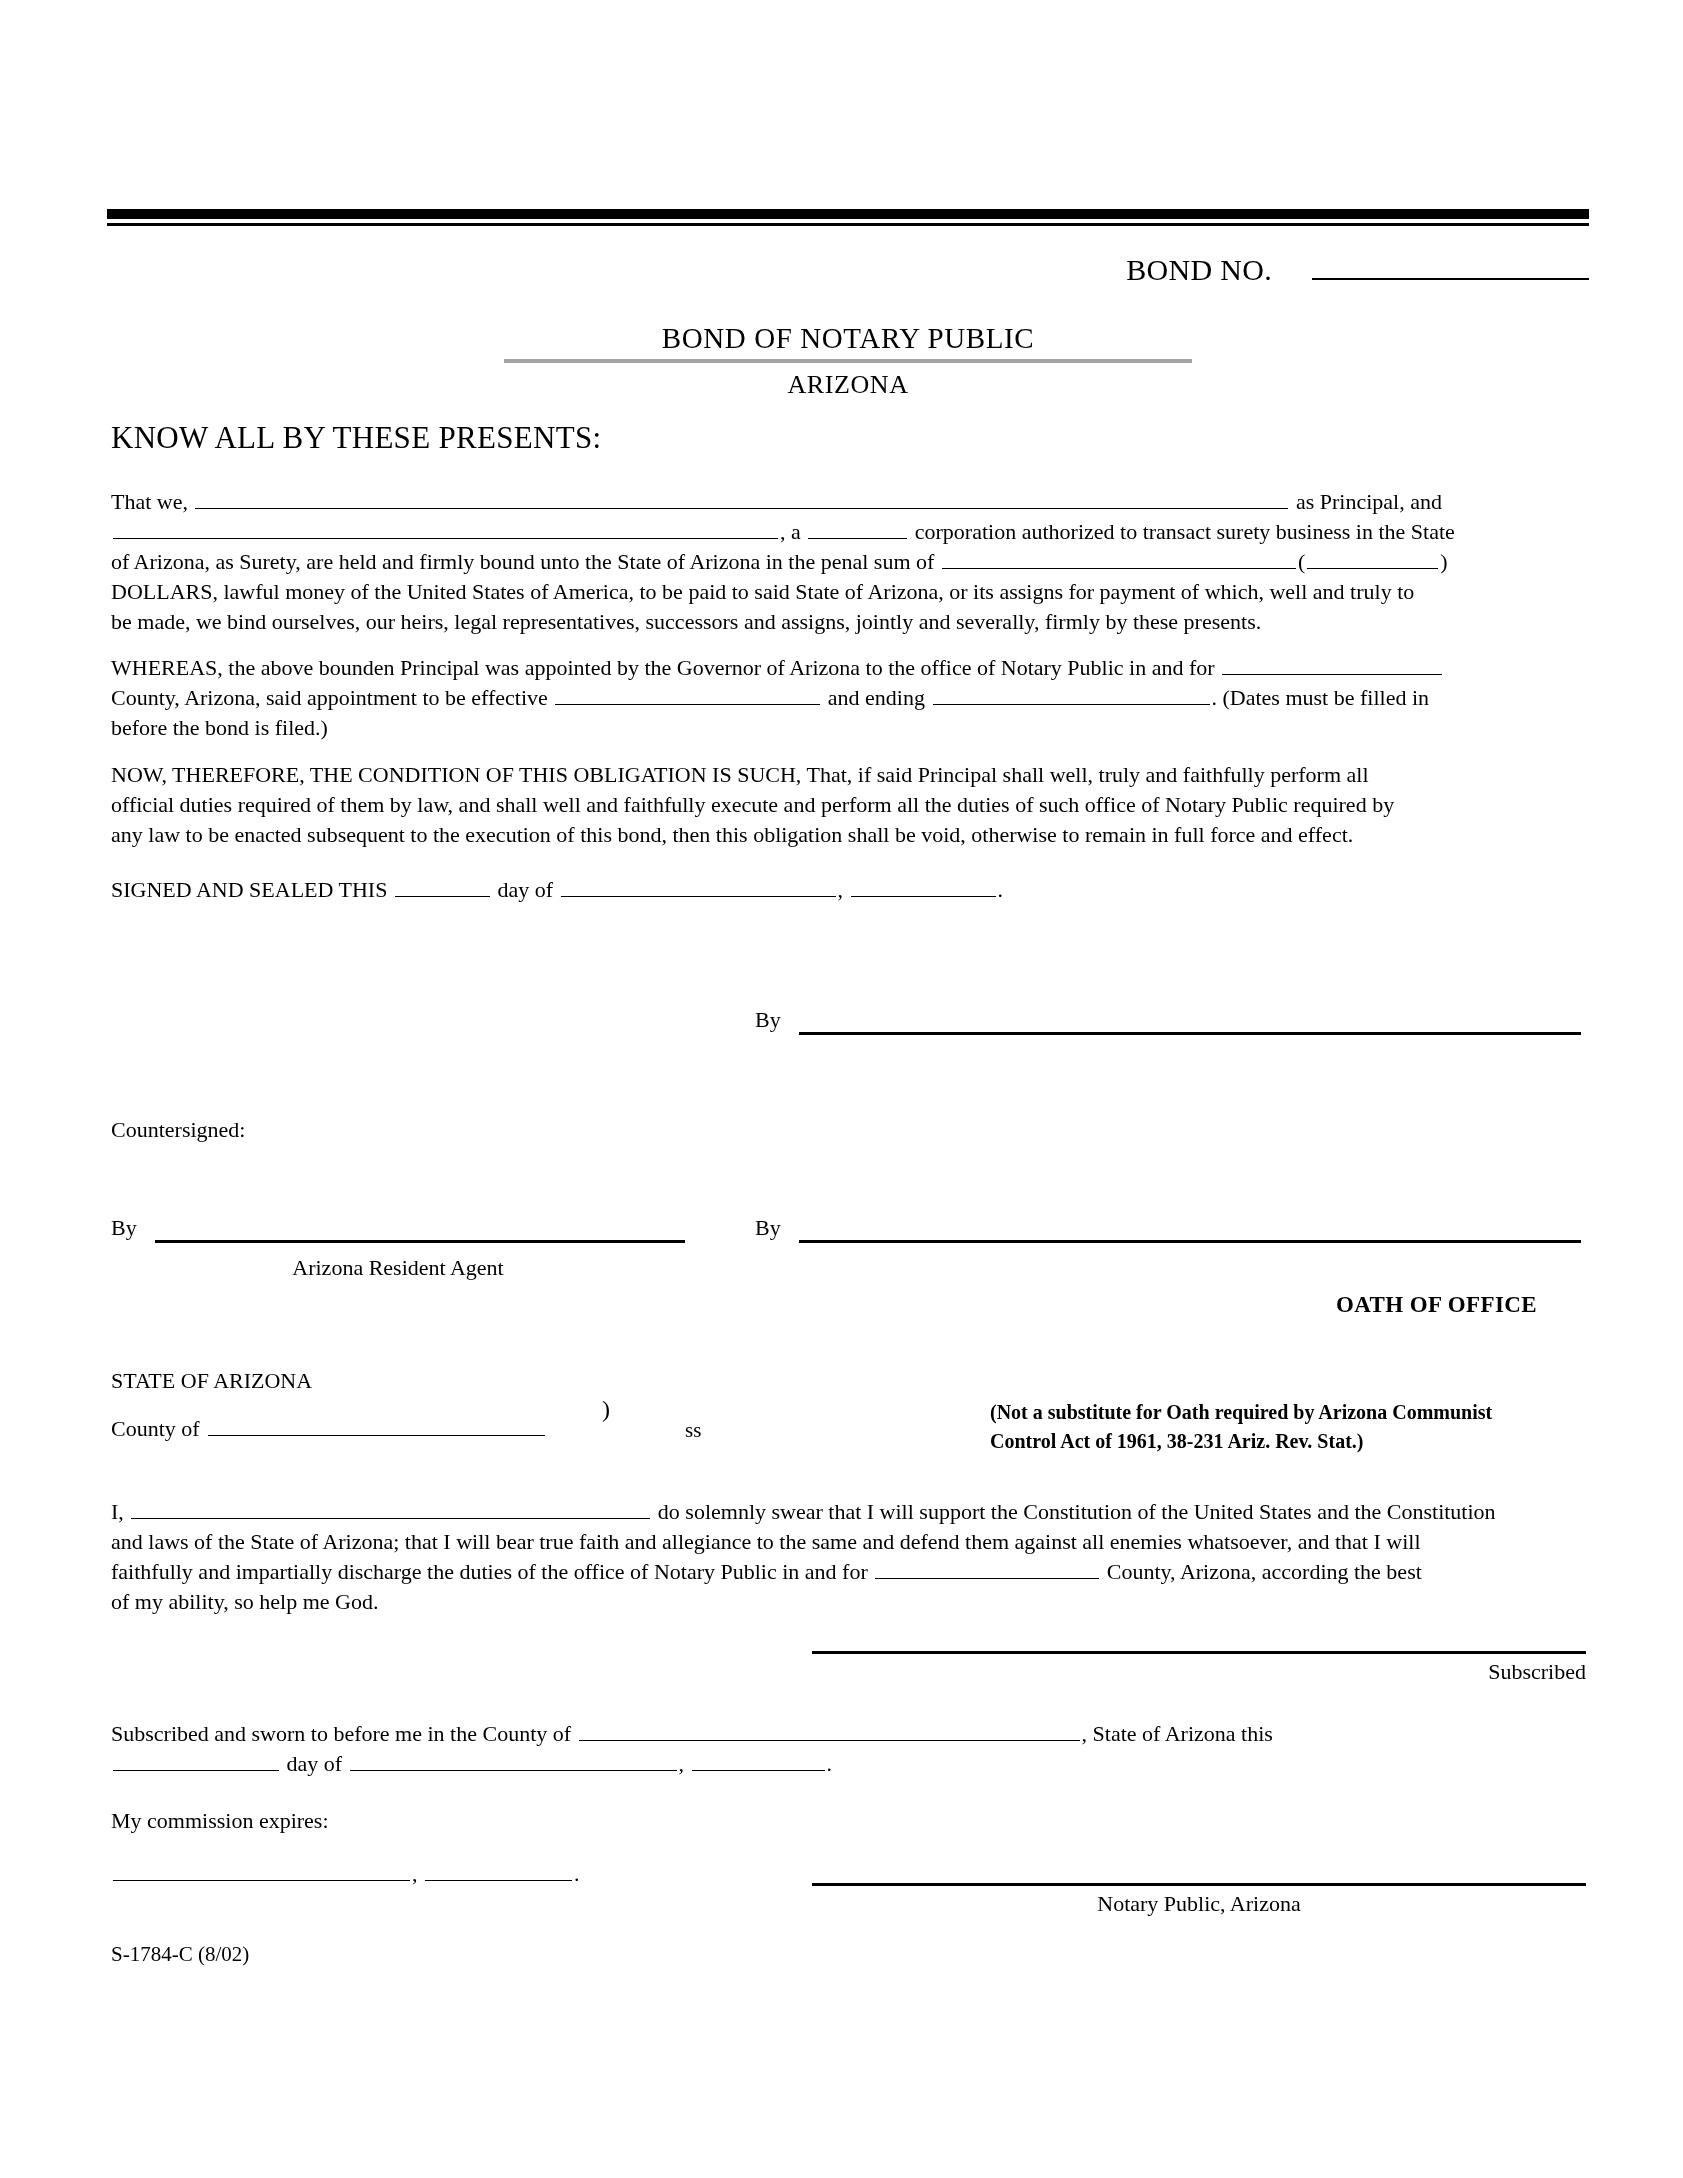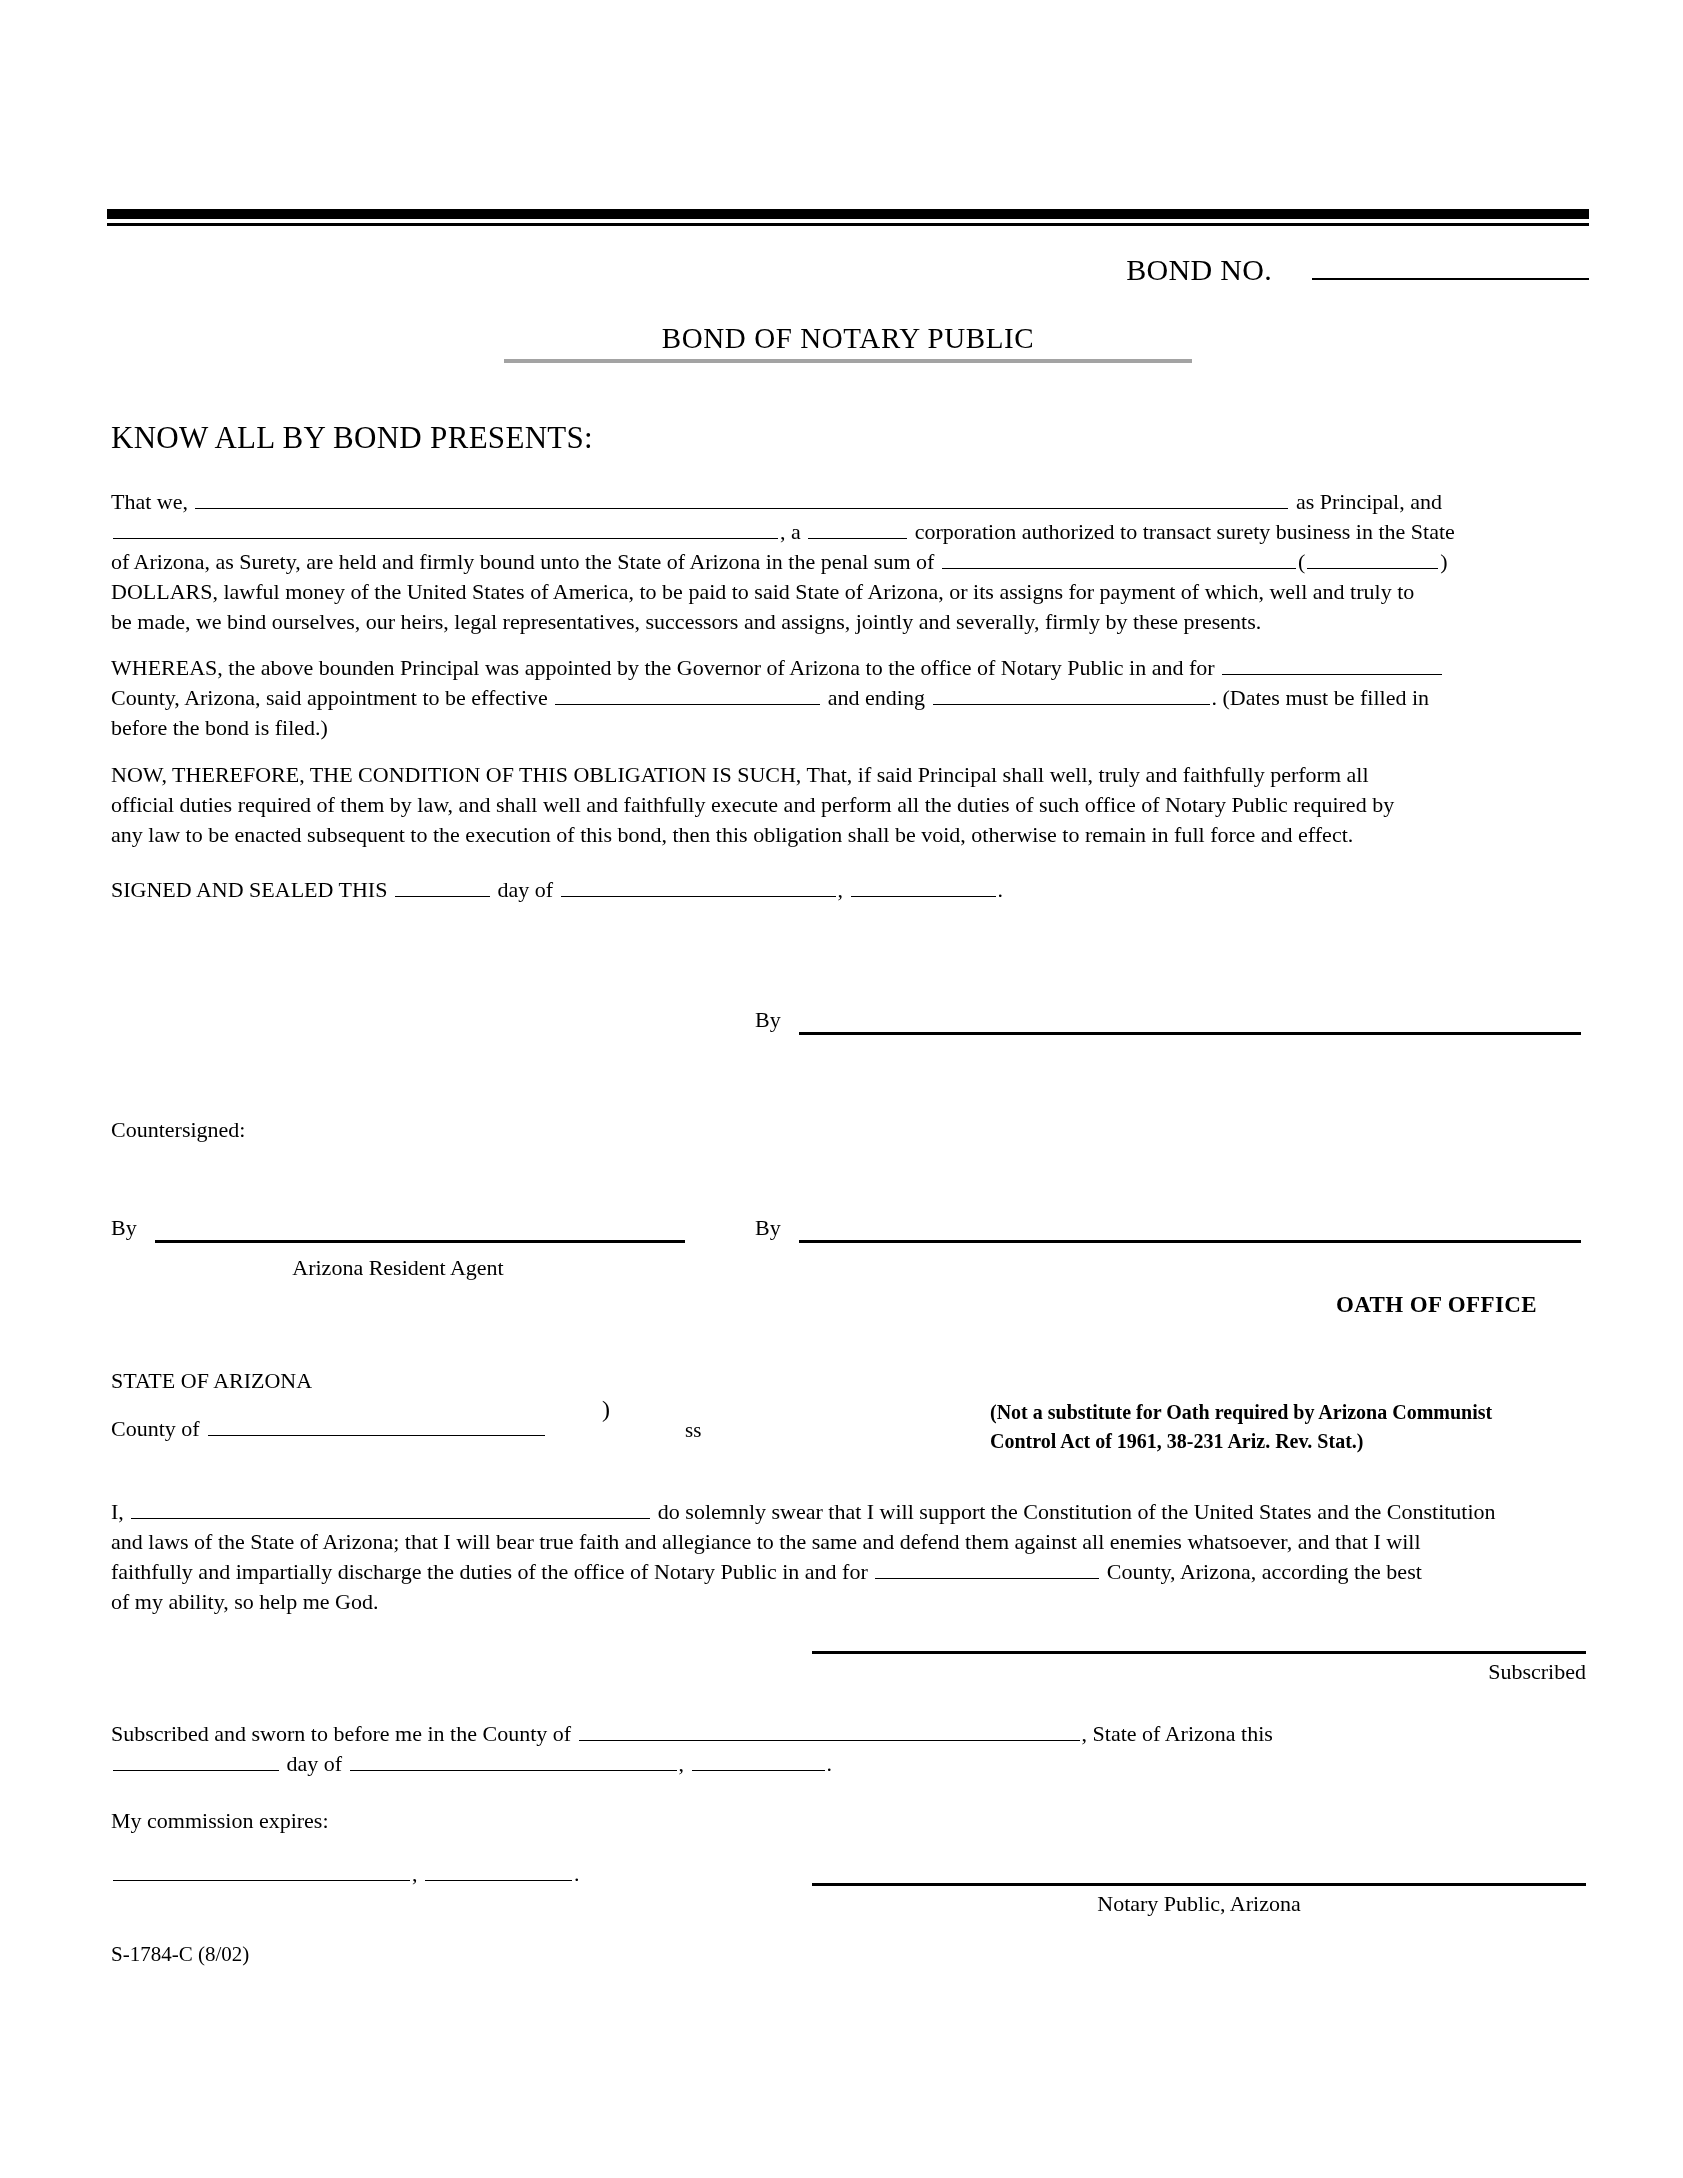--- a/index.html
+++ b/index.html
@@ -286,23 +286,24 @@
   <div class="rule-thick"></div>
   <div class="rule-thin"></div>
 
   <div class="bondno-row">
     <span class="bondno-label">BOND NO.</span>
     <span class="bondno-blank"></span>
   </div>
 
   <div class="title-wrap">
     <div class="title-main">BOND OF NOTARY PUBLIC</div>
-  </div>
-
-  <div class="know-all">KNOW ALL BY BOND PRESENTS:</div>
+    <div class="title-sub">ARIZONA</div>
+  </div>
+
+  <div class="know-all">KNOW ALL BY THESE PRESENTS:</div>
 
   <div class="para" id="p-thatwe">
     <span class="ln">
       <span>That we,</span>
       <span class="blk" style="width:1093px"></span>
       <span>as Principal, and</span>
     </span>
     <span class="ln">
       <span class="blk" style="width:665px"></span><span>, a</span>
       <span class="blk" style="width:99px"></span>

